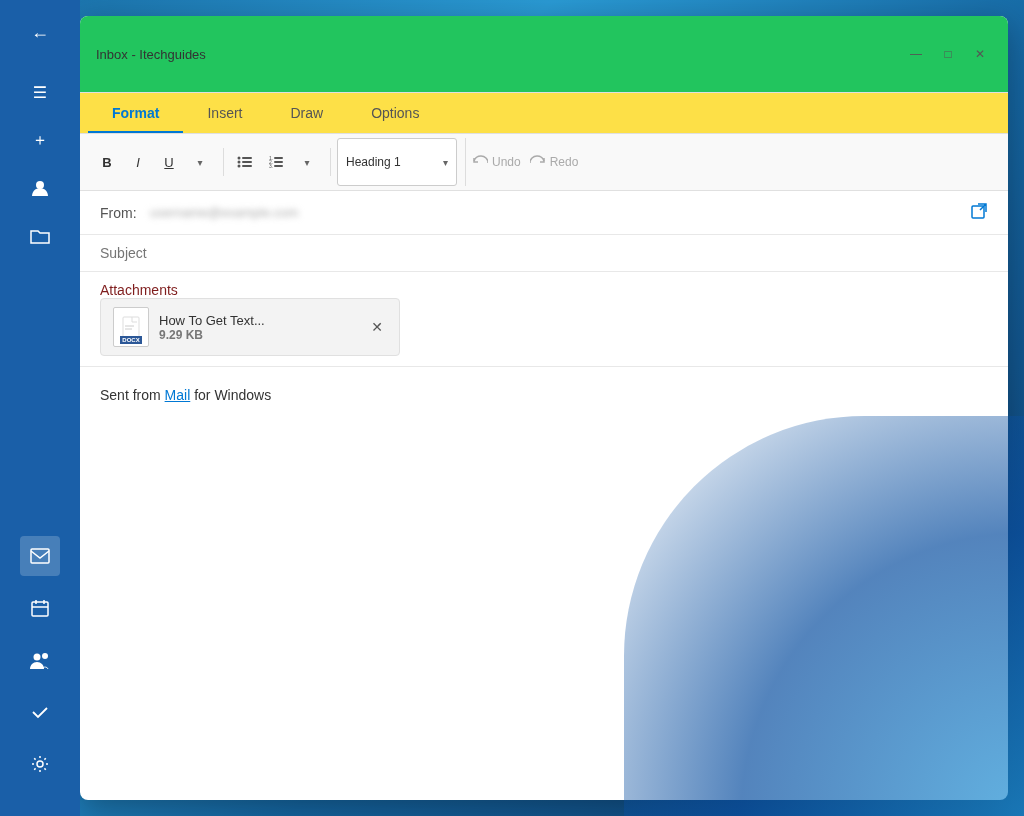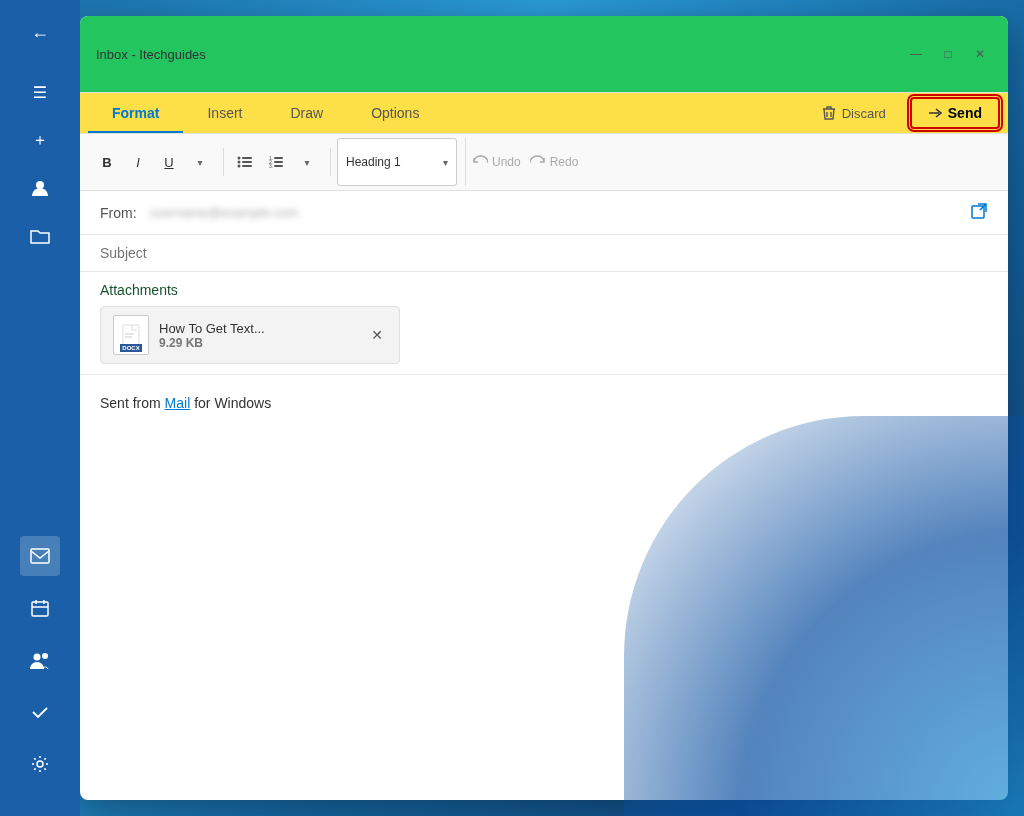--- a/index.html
+++ b/index.html
@@ -301,22 +301,21 @@
       color: #aaa;
       border: none;
       outline: none;
     }
     .attachments-section {
       padding: 10px 20px;
       border-bottom: 1px solid #e8e8e8;
     }
     .attachments-label {
       font-size: 14px;
-      color: #14532d;
-      margin-bottom: 8px;
+      color: #7f1d1d;
     }
     .attachment-item {
       display: flex;
       align-items: center;
       gap: 10px;
       background: #f3f3f3;
       border-radius: 4px;
       padding: 8px 12px;
       width: 300px;
       border: 1px solid #e0e0e0;
@@ -462,34 +461,20 @@
       </div>
       <div class="tab">
         <span>Insert</span>
       </div>
       <div class="tab">
         <span>Draw</span>
       </div>
       <div class="tab">
         <span>Options</span>
       </div>
-    </div>
-    <div class="tabbar-actions">
-      <button class="discard-btn">
-        <svg width="14" height="16" viewBox="0 0 14 16" fill="none" stroke="#555" stroke-width="1.4">
-          <path d="M1 4h12M5 4V2h4v2M2 4l1 10h8l1-10M5 7v5M9 7v5"></path>
-        </svg>
-        <span>Discard</span>
-      </button>
-      <button class="send-btn">
-        <svg width="14" height="14" viewBox="0 0 14 14" fill="none" stroke="#333" stroke-width="1.6">
-          <path d="M1 7h10M8 3l5 4-5 4"></path>
-        </svg>
-        <span>Send</span>
-      </button>
     </div>
   </div>
 
   <div class="toolbar">
     <div class="toolbar-group">
       <button class="tool-btn bold">
         <span>B</span>
       </button>
       <button class="tool-btn italic">
         <span>I</span>

